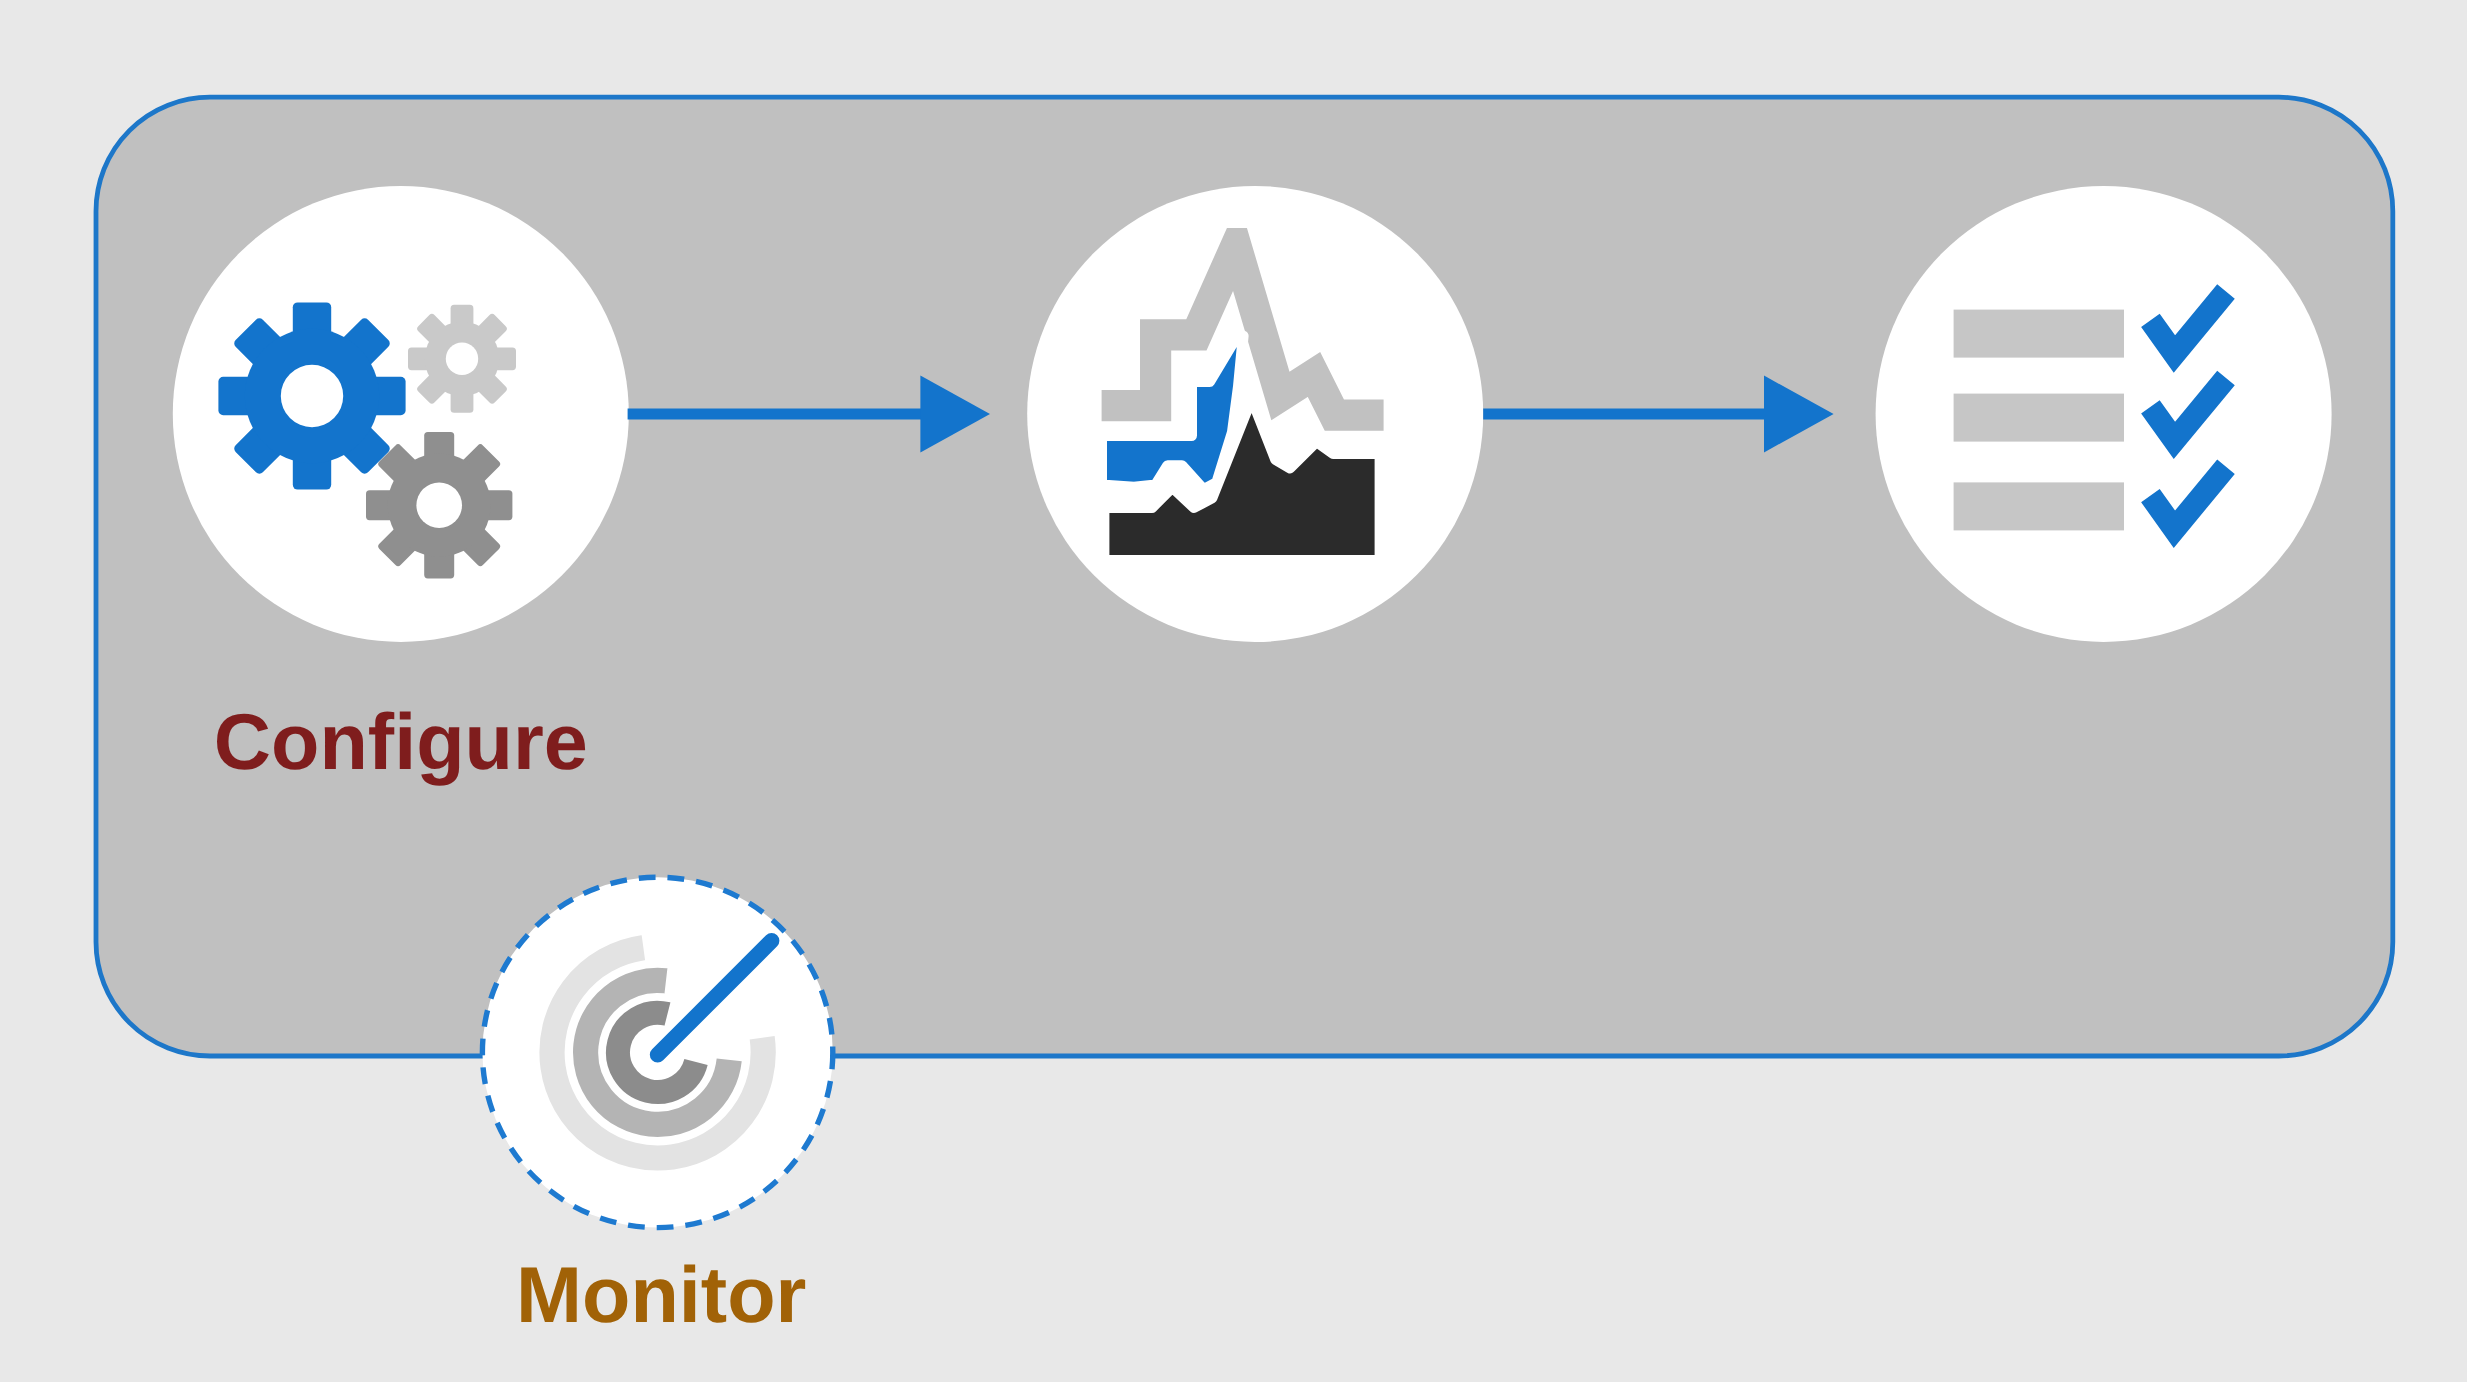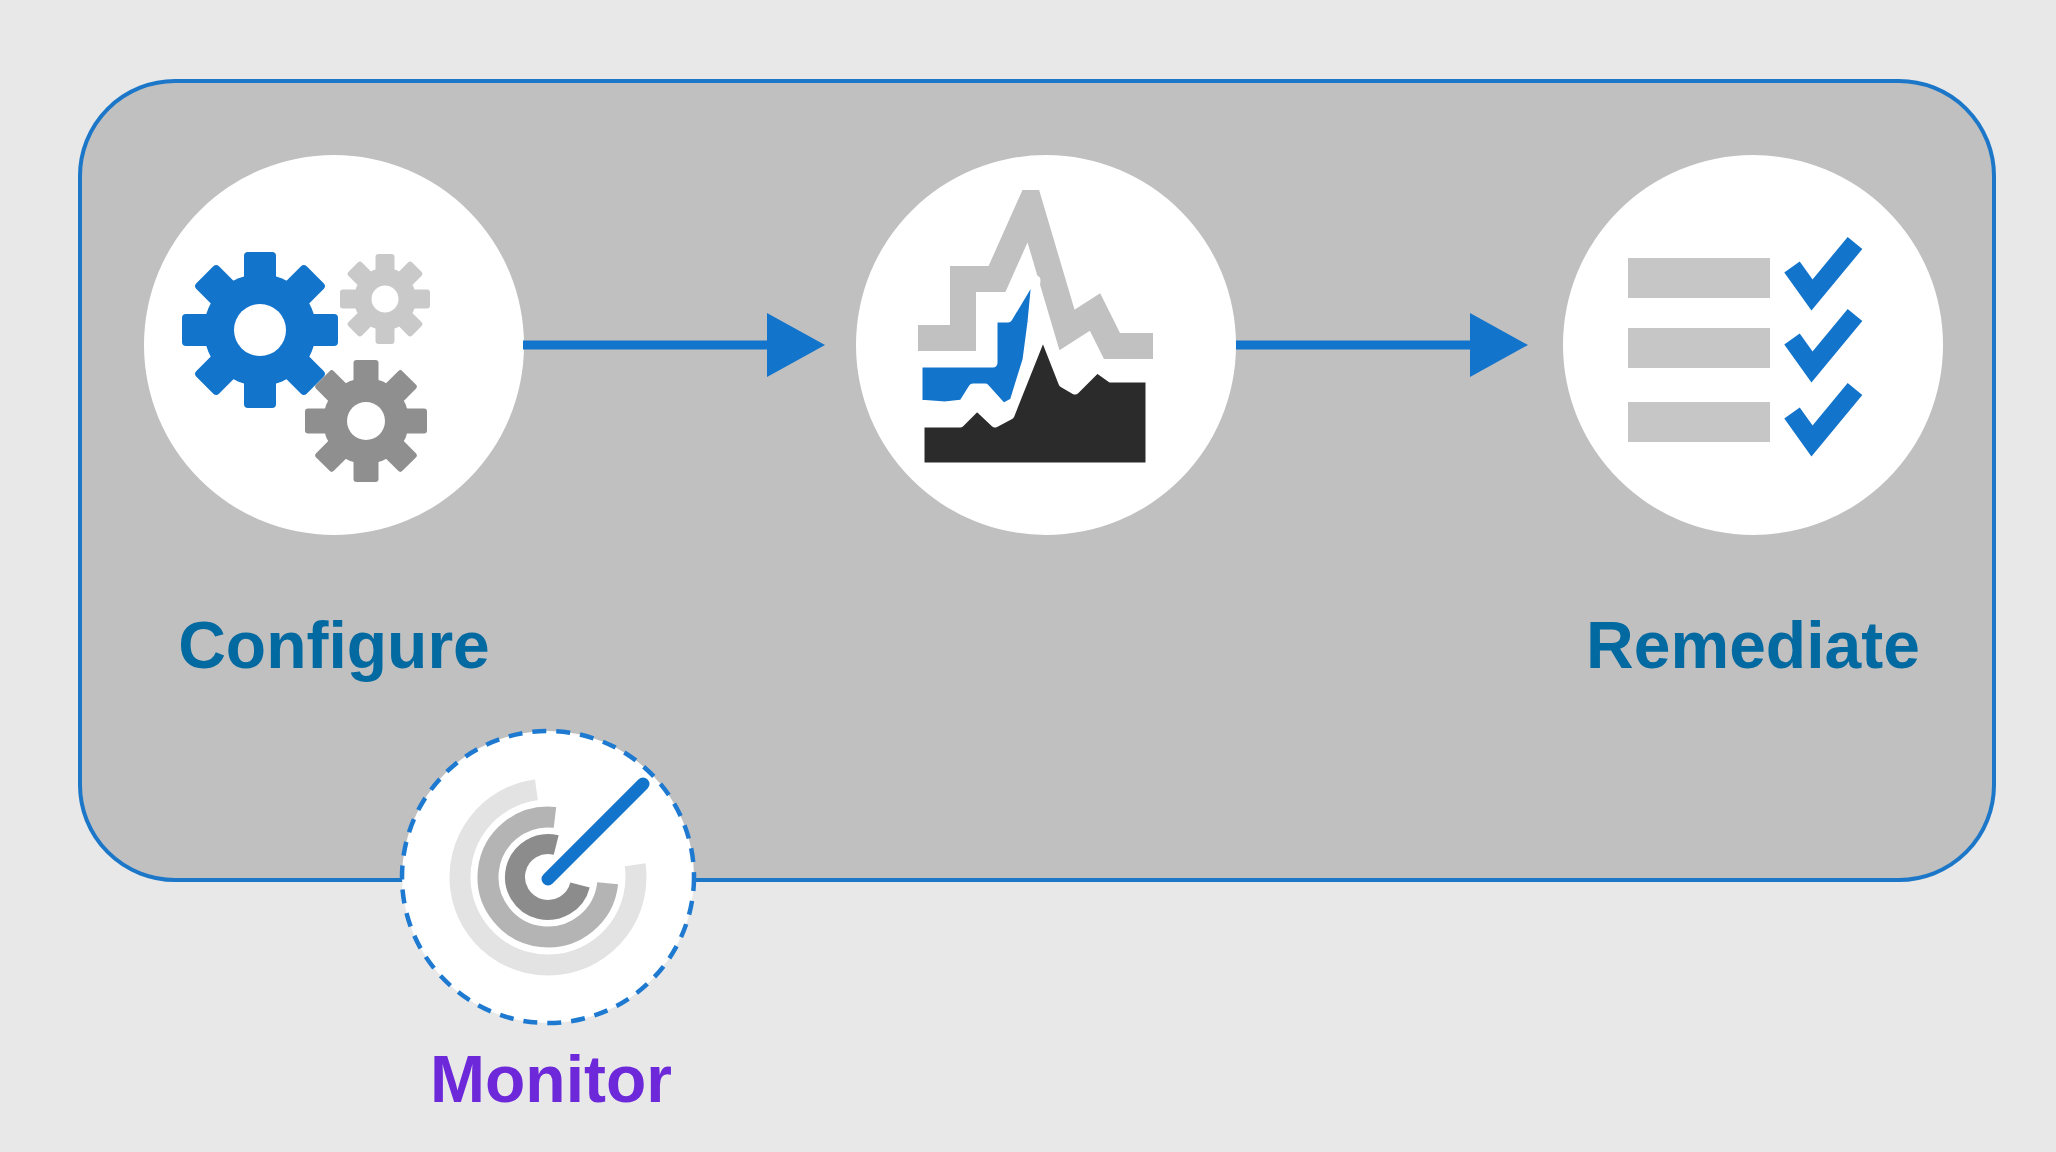--- a/index.html
+++ b/index.html
@@ -12,27 +12,27 @@
   .node-circle.c2{left:856px;top:155px;}
   .node-circle.c3{left:1563px;top:155px;}
   .icon-svg{position:absolute;}
   .gears-svg{left:144px;top:155px;}
   .chart-svg{left:915px;top:190px;}
   .checklist-svg{left:1610px;top:230px;}
   .monitor-svg{left:395px;top:724px;}
   .arrow-svg{position:absolute;top:300px;}
   .arrow-svg.a1{left:515px;}
   .arrow-svg.a2{left:1228px;}
-  .step-label{position:absolute;top:612px;transform:translateX(-50%);
-              font-size:66px;font-weight:700;color:#0369a1;line-height:1;white-space:nowrap;}
+  .step-label{position:absolute;top:585px;transform:translateX(-50%);
+              font-size:66px;font-weight:700;color:#7f1d1d;line-height:1;white-space:nowrap;}
   .step-label.l1{left:334px;}
   .step-label.l2{left:1046px;}
   .step-label.l3{left:1753px;}
   .monitor-label{position:absolute;top:1046px;left:551px;transform:translateX(-50%);
-              font-size:66px;font-weight:700;color:#6d28d9;line-height:1;white-space:nowrap;}
+              font-size:66px;font-weight:700;color:#a16207;line-height:1;white-space:nowrap;}
 </style>
 </head>
 <body>
 
 <div class="canvas">
 
   <div class="flow-box"></div>
 
   <div class="node-circle c1"></div>
   <div class="node-circle c2"></div>
@@ -117,16 +117,15 @@
 
   <svg class="icon-svg monitor-svg" width="306" height="306" viewBox="0 0 306 306">
     <circle cx="153" cy="153" r="146" fill="#ffffff" stroke="#1e7ad0" stroke-width="4.5" stroke-dasharray="14 10"></circle>
     <circle cx="153" cy="153" r="88" fill="none" stroke="#e3e3e3" stroke-width="21" stroke-dasharray="414.7 138.2" transform="rotate(-8 153 153)"></circle>
     <circle cx="153" cy="153" r="60" fill="none" stroke="#b4b4b4" stroke-width="21" stroke-dasharray="283 94" transform="rotate(6 153 153)"></circle>
     <circle cx="153" cy="153" r="33" fill="none" stroke="#8c8c8c" stroke-width="20" stroke-dasharray="155.5 51.8" transform="rotate(14 153 153)"></circle>
     <line x1="153" y1="155" x2="248" y2="60" stroke="#1374cc" stroke-width="13" stroke-linecap="round"></line>
   </svg>
 
   <div class="step-label l1">Configure</div>
-  <div class="step-label l3">Remediate</div>
   <div class="monitor-label">Monitor</div>
 
 </div>
 
 </body></html>

